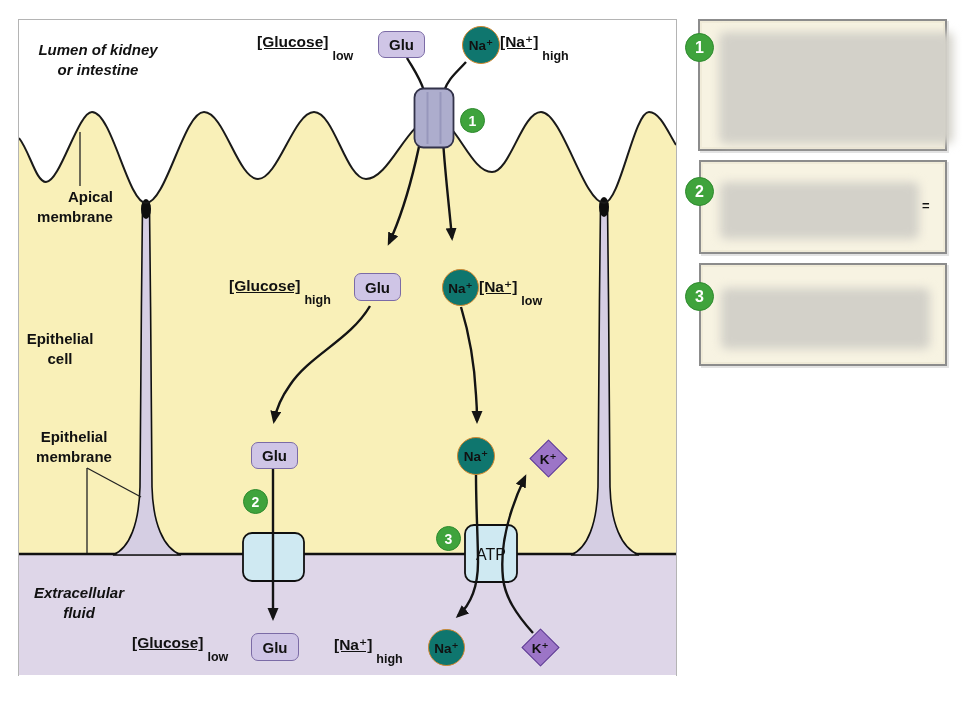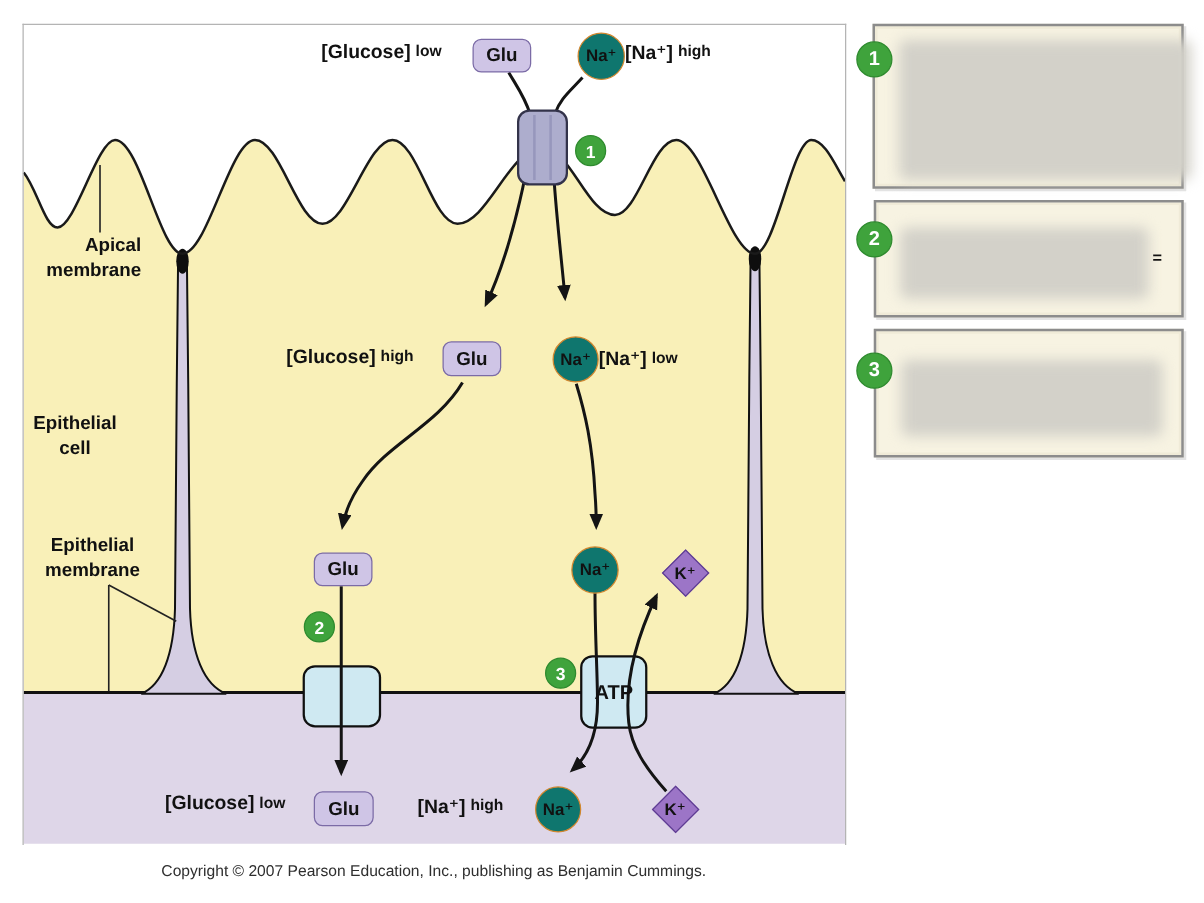--- a/index.html
+++ b/index.html
@@ -5,35 +5,35 @@
   html,body{margin:0;padding:0;background:#ffffff;}
   #page{position:relative;width:963px;height:722px;background:#fff;overflow:hidden;
         font-family:"Liberation Sans","DejaVu Sans",sans-serif;}
   svg{position:absolute;left:0;top:0;}
   .fig-border{position:absolute;left:18px;top:19px;width:657px;height:656px;
               border:1px solid #b4b4b4;border-bottom:none;pointer-events:none;}
   .lbl{position:absolute;font-weight:bold;font-size:15px;line-height:1.3;text-align:center;
        white-space:pre-line;transform:translateX(-50%);color:#111;}
   .italic{font-style:italic;}
   .conc{position:absolute;display:flex;align-items:flex-start;font-weight:bold;color:#111;}
-  .conc .main{font-size:15.5px;}
-  .conc .lvl{font-size:12.5px;margin-top:1px;margin-left:4px;}
+  .conc .main{font-size:15.5px;text-decoration:underline;}
+  .conc .lvl{font-size:12.5px;margin-top:16px;margin-left:4px;}
   .glu{position:absolute;background:#cfc5e6;border:1.7px solid #7b6ba6;border-radius:7px;
        font-weight:bold;font-size:15px;color:#111;display:flex;align-items:center;justify-content:center;}
   .na{position:absolute;background:#0f766e;border:1.7px solid #d1872f;border-radius:50%;
       font-weight:bold;font-size:13.5px;color:#111;display:flex;align-items:center;justify-content:center;}
   .kd{position:absolute;width:25px;height:25px;background:#9c75c7;border:1.7px solid #5e3d92;
       transform:rotate(45deg);display:flex;align-items:center;justify-content:center;}
   .kd span{transform:rotate(-45deg);font-weight:bold;font-size:13.5px;color:#111;}
   .step{position:absolute;background:#3fa33c;border:1.5px solid #2e8a2e;border-radius:50%;
         color:#fff;font-weight:bold;display:flex;align-items:center;justify-content:center;}
   .step.small{width:23px;height:23px;font-size:14px;}
   .step.big{width:27px;height:27px;font-size:16px;}
   .atp-lbl{position:absolute;left:465px;top:546px;width:52px;text-align:center;
-           font-weight:bold;font-size:16px;color:#111;}
+           font-weight:normal;font-size:16px;color:#111;}
   .copyright{position:absolute;left:18px;top:690px;width:658px;text-align:center;
              font-size:12.5px;color:#2e2e2e;}
   .abox{position:absolute;background:#f7f3e2;border:2px solid #8c8c8c;
         box-shadow:2px 2px 0 rgba(175,175,175,.35), inset 0 0 0 2px #f0ebd8;}
   .blur{position:absolute;background:#d3d1c9;filter:blur(5px);border-radius:6px;}
   .remnant{position:absolute;font-weight:bold;font-size:13px;color:#111;}
 </style>
 </head>
 <body>
 
@@ -84,26 +84,30 @@
 
     <path marker-end="url(#ah)" d="M 370 306 C 350 340 310 355 290 385 C 280 399 276 410 274 421" stroke="#141414" stroke-width="2.4" fill="none"></path>
     <path marker-end="url(#ah)" d="M 273 469 L 273 618" stroke="#141414" stroke-width="2.4" fill="none"></path>
     <path marker-end="url(#ah)" d="M 461 307 C 468 330 474 355 476 395 C 477 407 477 413 477 421" stroke="#141414" stroke-width="2.4" fill="none"></path>
     <path marker-end="url(#ah)" d="M 476 474 C 476 510 478 538 478 562 C 478 589 469 606 458 616" stroke="#141414" stroke-width="2.4" fill="none"></path>
     <path marker-end="url(#ah)" d="M 533 633 C 516 614 505 597 503 578 C 500 550 507 515 525 477" stroke="#141414" stroke-width="2.4" fill="none"></path>
   </svg>
 
   <div class="fig-border"></div>
 
+  <div class="lbl italic" style="left:98px;top:40px;">Lumen of kidney
+or intestine</div>
   <div class="lbl" style="left:75px;top:187px;text-align:right;">Apical
 membrane</div>
   <div class="lbl" style="left:60px;top:329px;">Epithelial
 cell</div>
   <div class="lbl" style="left:74px;top:427px;">Epithelial
 membrane</div>
+  <div class="lbl italic" style="left:79px;top:583px;">Extracellular
+fluid</div>
 
   <div class="conc" style="left:257px;top:33px;">
     <span class="main">[Glucose]</span>
     <span class="lvl">low</span>
   </div>
   <div class="conc" style="left:500px;top:33px;">
     <span class="main">[Na⁺]</span>
     <span class="lvl">high</span>
   </div>
   <div class="conc" style="left:229px;top:277px;">
@@ -139,21 +143,20 @@
   <div class="kd" style="left:527px;top:634px;">
     <span>K⁺</span>
   </div>
 
   <div class="atp-lbl">ATP</div>
 
   <div class="step small" style="left:460px;top:108px;">1</div>
   <div class="step small" style="left:243px;top:489px;">2</div>
   <div class="step small" style="left:436px;top:526px;">3</div>
 
-  <div class="copyright">Copyright © 2007 Pearson Education, Inc., publishing as Benjamin Cummings.</div>
 
   <div>
     <div class="abox" style="left:698px;top:19px;width:245px;height:128px;">
       <div class="blur" style="left:19px;top:11px;width:234px;height:112px;"></div>
     </div>
     <div class="abox" style="left:699px;top:160px;width:244px;height:90px;">
       <div class="blur" style="left:19px;top:20px;width:199px;height:57px;"></div>
       <div class="remnant" style="left:221px;top:36px;">=</div>
     </div>
     <div class="abox" style="left:699px;top:263px;width:244px;height:99px;">

